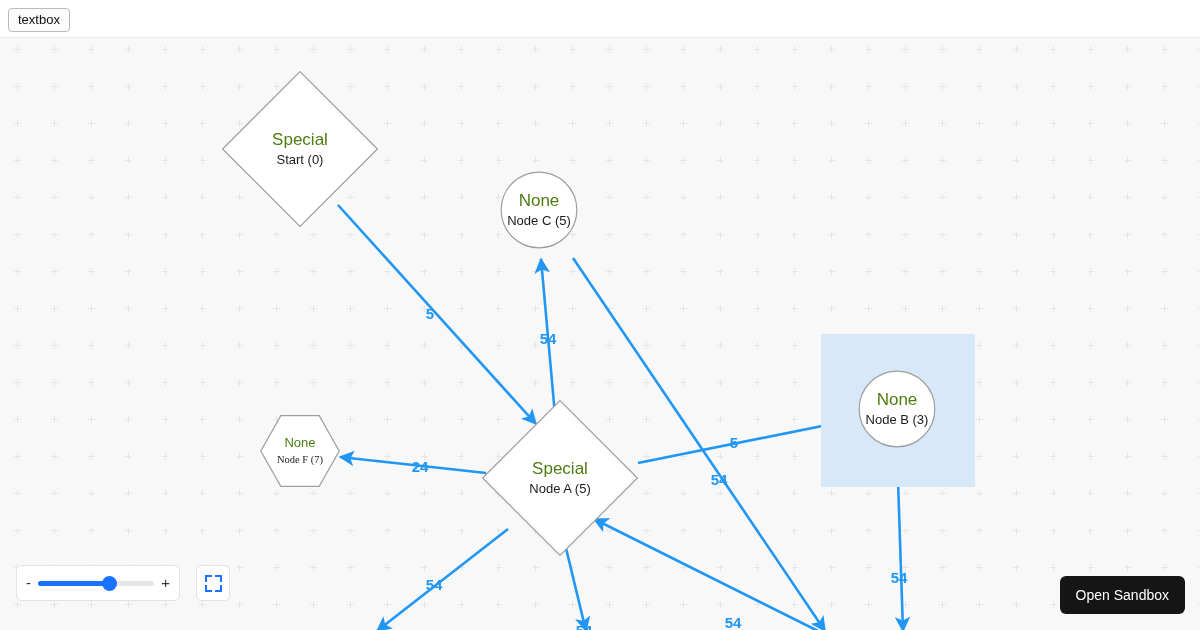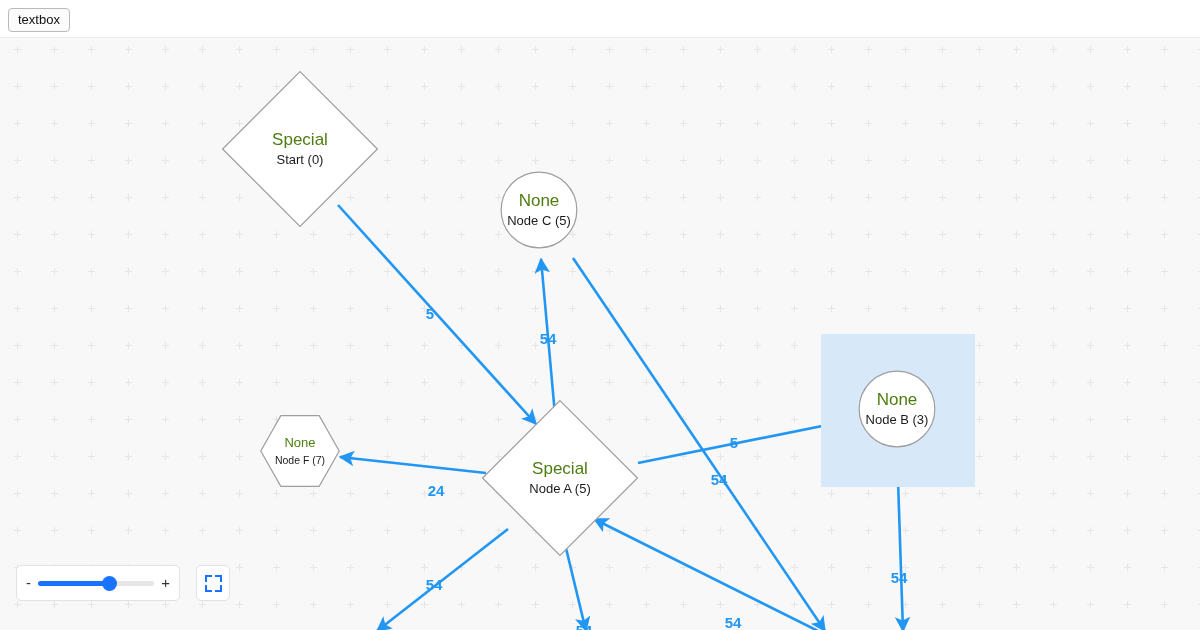--- a/index.html
+++ b/index.html
@@ -291,30 +291,30 @@
             <span class="title">Special</span>
             <span class="sub">Node A (5)</span>
           </div>
         </div>
         <div class="node" style="left: 260px; top: 377px; width: 80px; height: 72px;">
           <svg class="shape" viewBox="0 0 100 100" preserveAspectRatio="none">
             <polygon points="26,1 74,1 99,50 74,99 26,99 1,50" fill="#ffffff" stroke="#9e9e9e" stroke-width="1.2" vector-effect="non-scaling-stroke"></polygon>
           </svg>
           <div class="labels">
             <span class="title" style="font-size: 13px;">None</span>
-            <span class="sub" style="font-size: 10.5px;">Node F (7)</span>
+            <span class="sub" style="font-size: 10.5px; font-family: Liberation Serif, serif;">Node F (7)</span>
           </div>
         </div>
       </div>
 
 
     <div id="edge-label-layer">
         <div class="edge-label" style="left: 430px; top: 275px;">5</div>
         <div class="edge-label" style="left: 548px; top: 300px;">54</div>
-        <div class="edge-label" style="left: 436px; top: 428px; margin-top: 24px;">24</div>
+        <div class="edge-label" style="left: 420px; top: 428px;">24</div>
         <div class="edge-label" style="left: 734px; top: 404px;">5</div>
         <div class="edge-label" style="left: 719px; top: 441px;">54</div>
         <div class="edge-label" style="left: 899px; top: 539px;">54</div>
         <div class="edge-label" style="left: 434px; top: 546px;">54</div>
         <div class="edge-label" style="left: 584px; top: 592px;">54</div>
         <div class="edge-label" style="left: 733px; top: 584px;">54</div>
       </div>
 
     <div class="zoom-panel">
       <span class="zoom-sign">-</span>
@@ -328,15 +328,16 @@
 
     <div class="fit-btn">
       <svg width="17" height="17" viewBox="0 0 17 17">
         <path d="M1 6 L1 1 L6 1" stroke="#1a73ff" stroke-width="2.1" fill="none" stroke-linecap="square"></path>
         <path d="M11 1 L16 1 L16 6" stroke="#1a73ff" stroke-width="2.1" fill="none" stroke-linecap="square"></path>
         <path d="M16 11 L16 16 L11 16" stroke="#1a73ff" stroke-width="2.1" fill="none" stroke-linecap="square"></path>
         <path d="M6 16 L1 16 L1 11" stroke="#1a73ff" stroke-width="2.1" fill="none" stroke-linecap="square"></path>
       </svg>
     </div>
 
+    <div class="sandbox-btn">Open Sandbox</div>
 
   </div>
 </div>
 
 </body></html>

